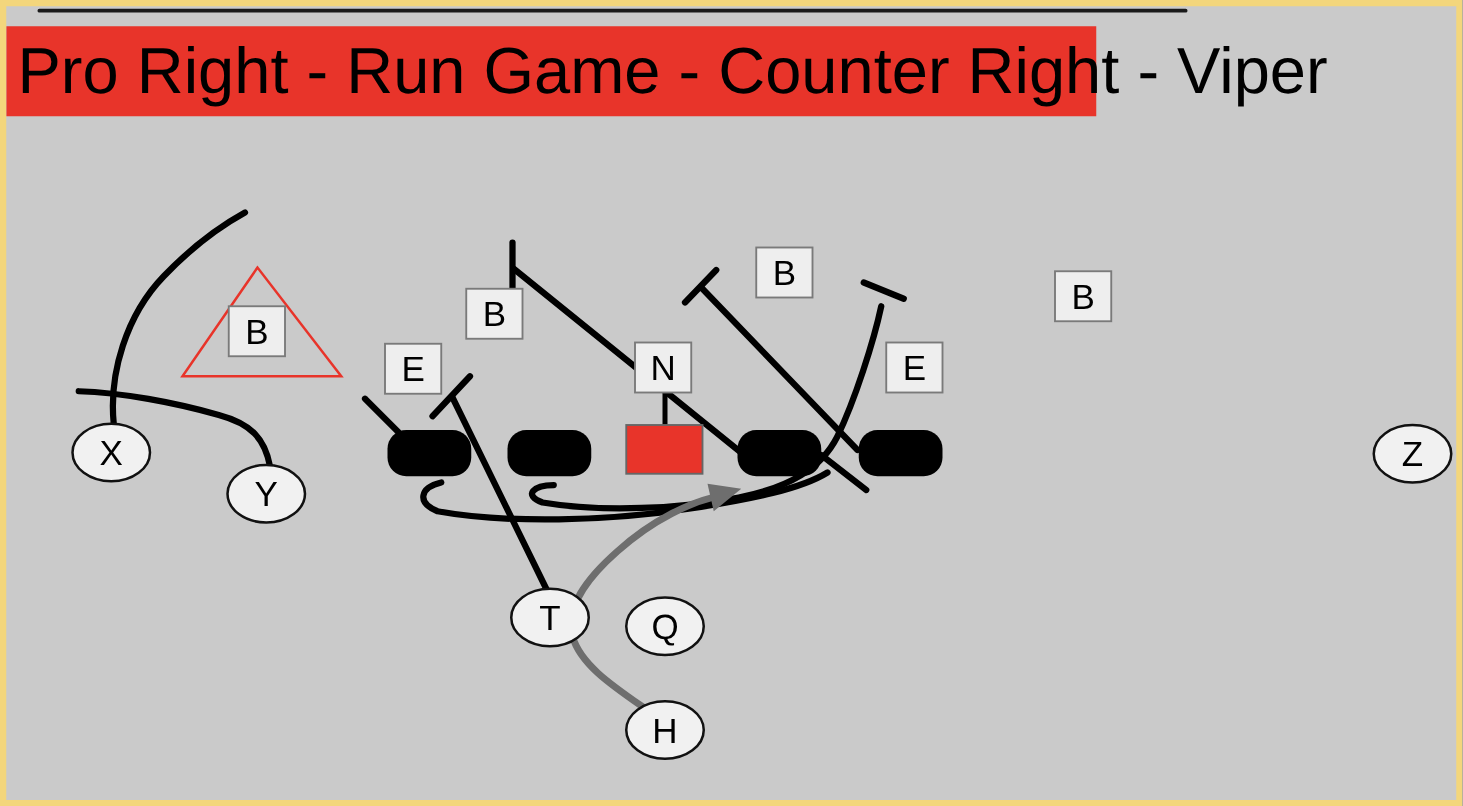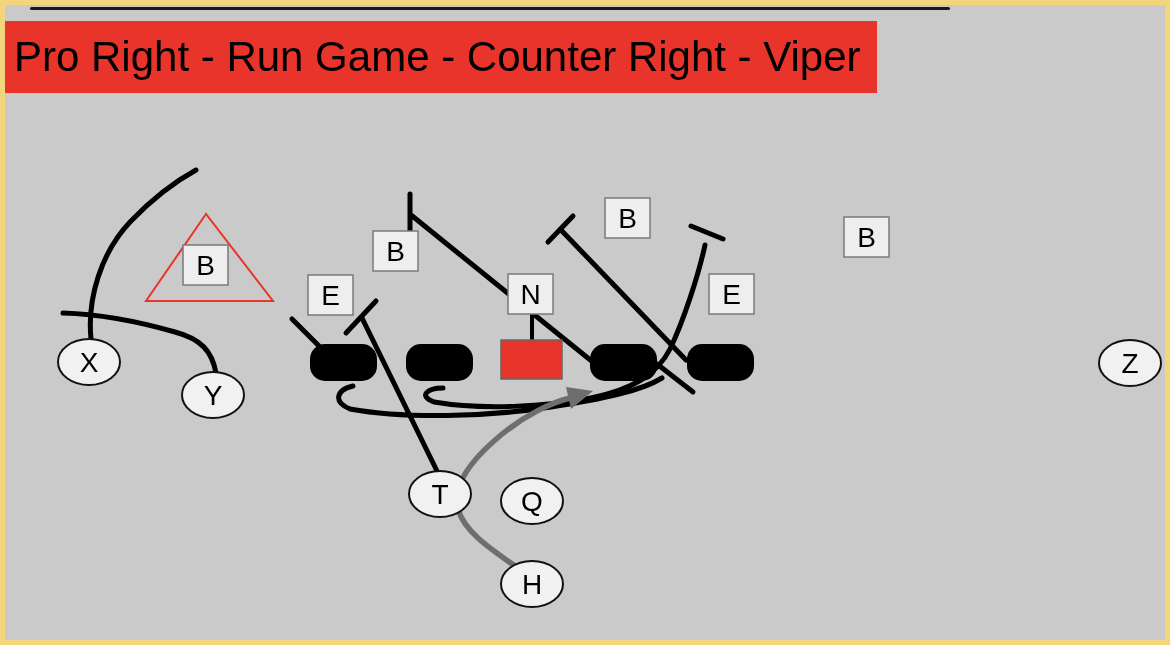--- a/index.html
+++ b/index.html
@@ -13,21 +13,21 @@
     font-family:"Liberation Sans", sans-serif;
   }
   .banner{
     position:absolute;left:0px;top:16px;
     width:872px;height:72px;
     background:#e8342a;
     display:flex;align-items:center;
     padding-left:9px;box-sizing:border-box;
   }
   .banner .title-text{
-    font-size:42px;color:#000;white-space:nowrap;
+    font-size:52px;color:#000;white-space:nowrap;
     letter-spacing:0px;
   }
   .topline{
     position:absolute;left:25px;top:2px;height:3px;width:920px;
     background:#1a1a1a;border-radius:2px;
   }
   svg.canvas{position:absolute;left:0;top:0;}
   text{font-family:"Liberation Sans", sans-serif;}
 </style>
 </head>

